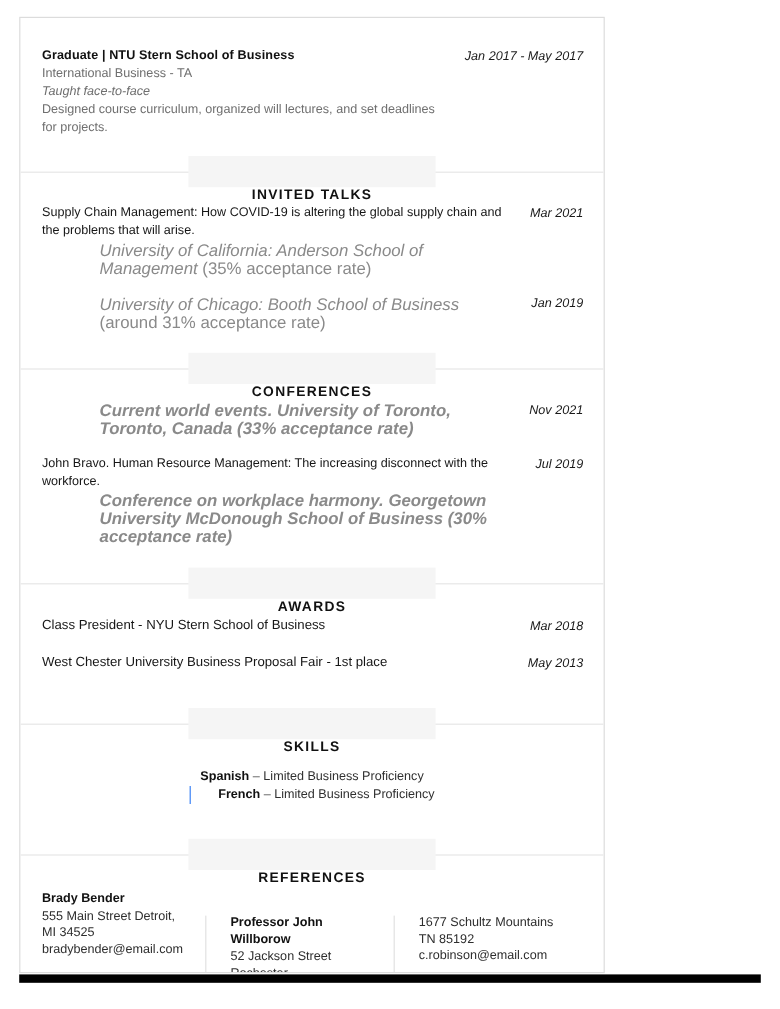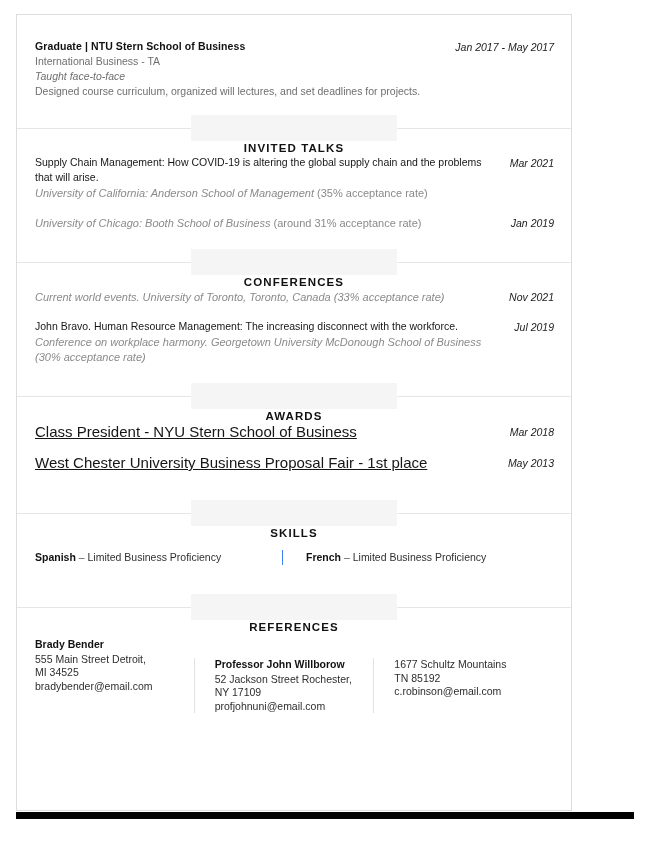--- a/index.html
+++ b/index.html
@@ -10,21 +10,21 @@
   body {
     width: 650px;
     height: 841px;
     font-family: "Liberation Sans", sans-serif;
     -webkit-font-smoothing: antialiased;
   }
   .page {
     position: absolute;
     left: 16px;
     top: 14px;
-    width: 556px;
+    width: 488px;
     height: 797px;
     border: 1px solid #dcdcdc;
     background: #ffffff;
     box-sizing: border-box;
     overflow: hidden;
   }
   .bottom-bar {
     position: absolute;
     left: 16px;
     top: 812px;
@@ -125,55 +125,57 @@
   
   .item {
     padding-top: 14px;
   }
   .item .title {
     font-size: 10.5px;
     color: #161616;
     line-height: 15px;
   }
   .item .venue {
-    font-size: 11px;
+    font-size: 14px;
     color: #8a8a8a;
     line-height: 15px;
     margin-top: 1px;
+    margin-left: 48px;
   }
   .item .venue .it {
     font-style: italic;
   }
   .item .venue .rate {
     font-style: normal;
   }
   .item .venue.all-italic,
   .item .venue.all-italic .rate {
     font-style: italic;
+    font-weight: bold;
   }
   .sec-pad-bottom {
     height: 18px;
   }
 
   
   .award {
     padding-top: 15px;
   }
   .award .title {
-    font-size: 15px;
+    font-size: 11px;
     color: #161616;
     line-height: 15px;
-    text-decoration: underline;
   }
 
   
   .skills-row {
     display: flex;
     padding: 24px 18px 0 18px;
     align-items: center;
+    flex-direction: column;
   }
   .skill {
     flex: 1 1 0;
     font-size: 10.5px;
     color: #303030;
     line-height: 15px;
     padding-left: 0;
   }
   .skill.right {
     padding-left: 23px;

